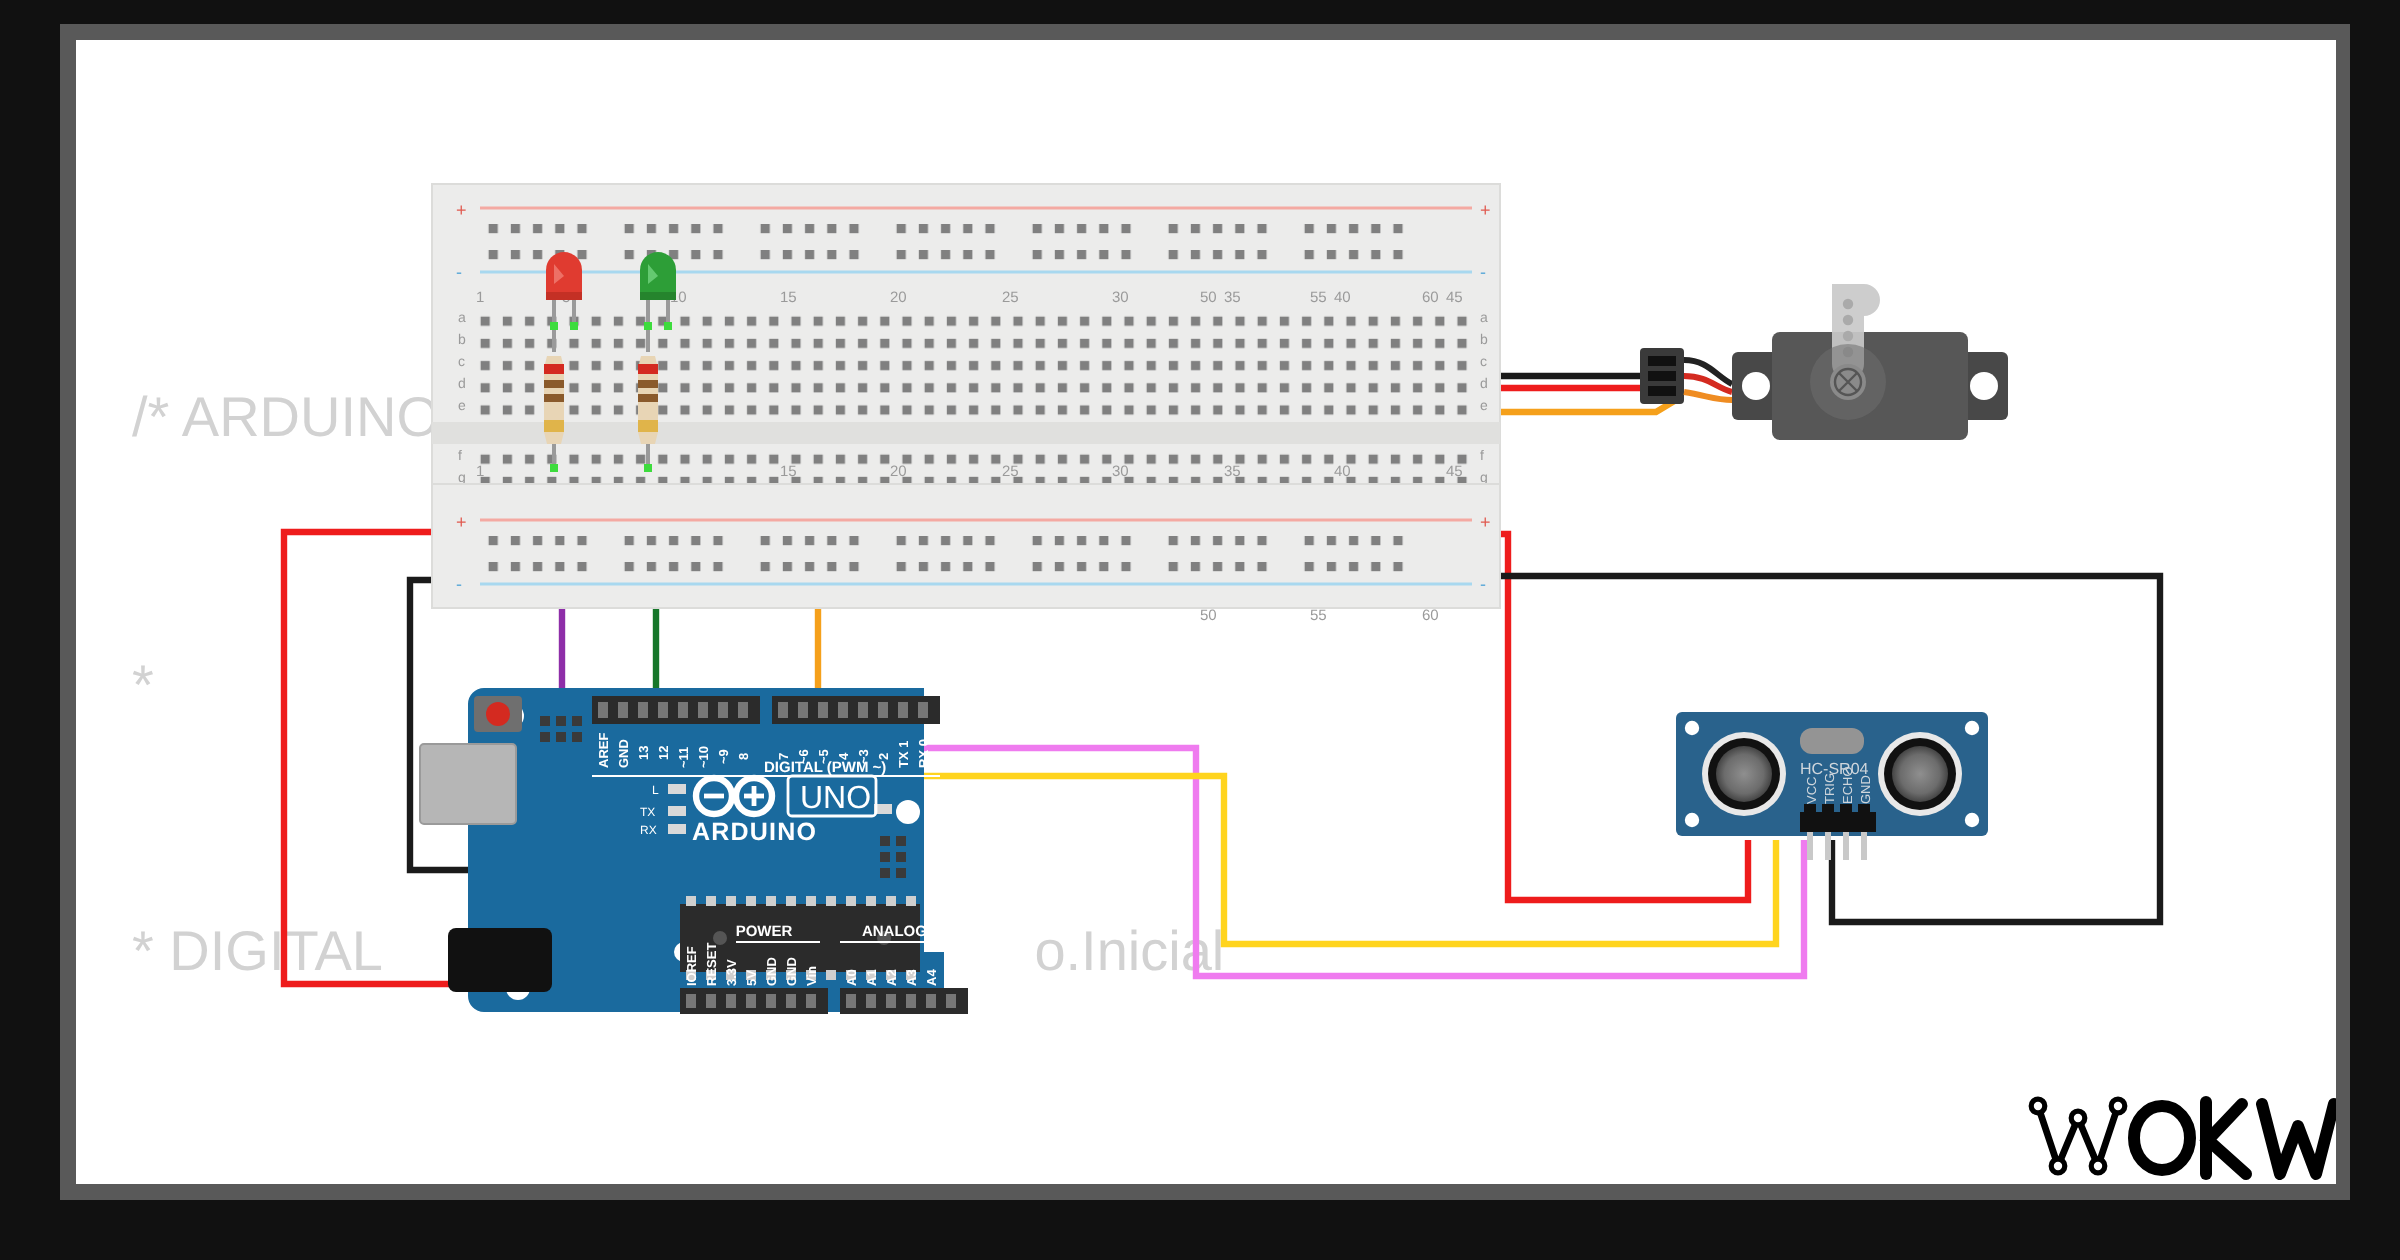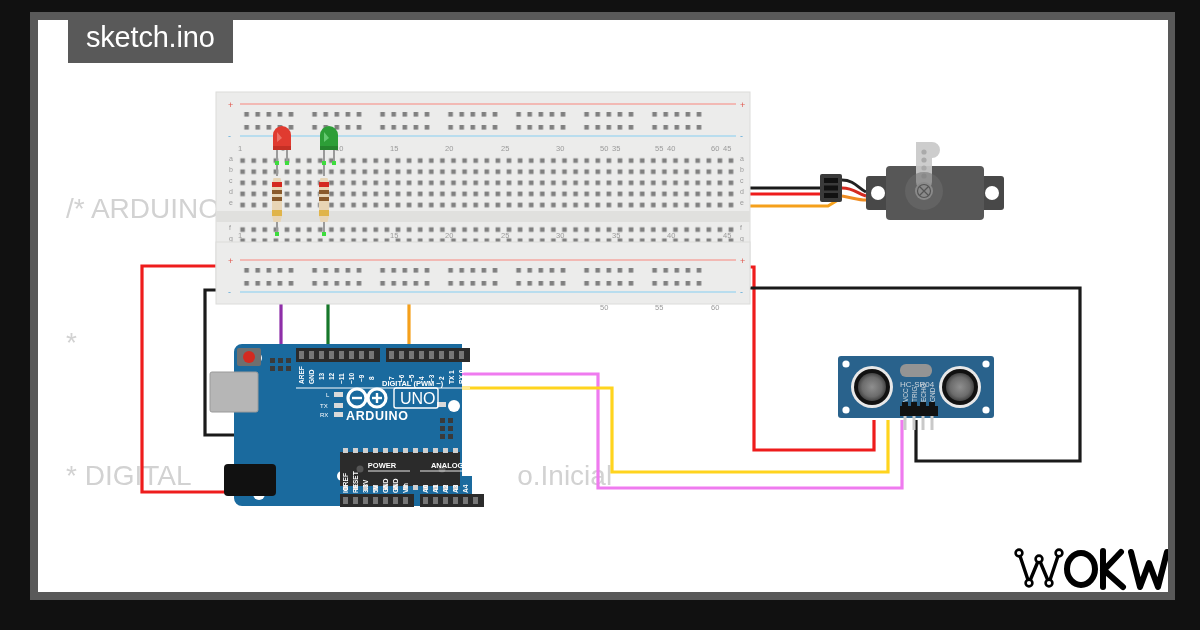--- a/index.html
+++ b/index.html
@@ -576,15 +576,14 @@
 
         <path d="M 118 9 L 127 44 L 136 20 L 145 44 L 154 9" fill="none" stroke="#000000" stroke-width="6" stroke-linecap="round" stroke-linejoin="round"></path>
 
         <path d="M 164 18 L 164 44" stroke="#000000" stroke-width="6" stroke-linecap="round"></path>
         <circle cx="164" cy="8" r="4" fill="#ffffff" stroke="#000000" stroke-width="2.8"></circle>
       </svg>
     </div>
 
   </div>
 
-  <div id="tab">sketch.ino</div>
 
 </div>
 
 </body></html>

